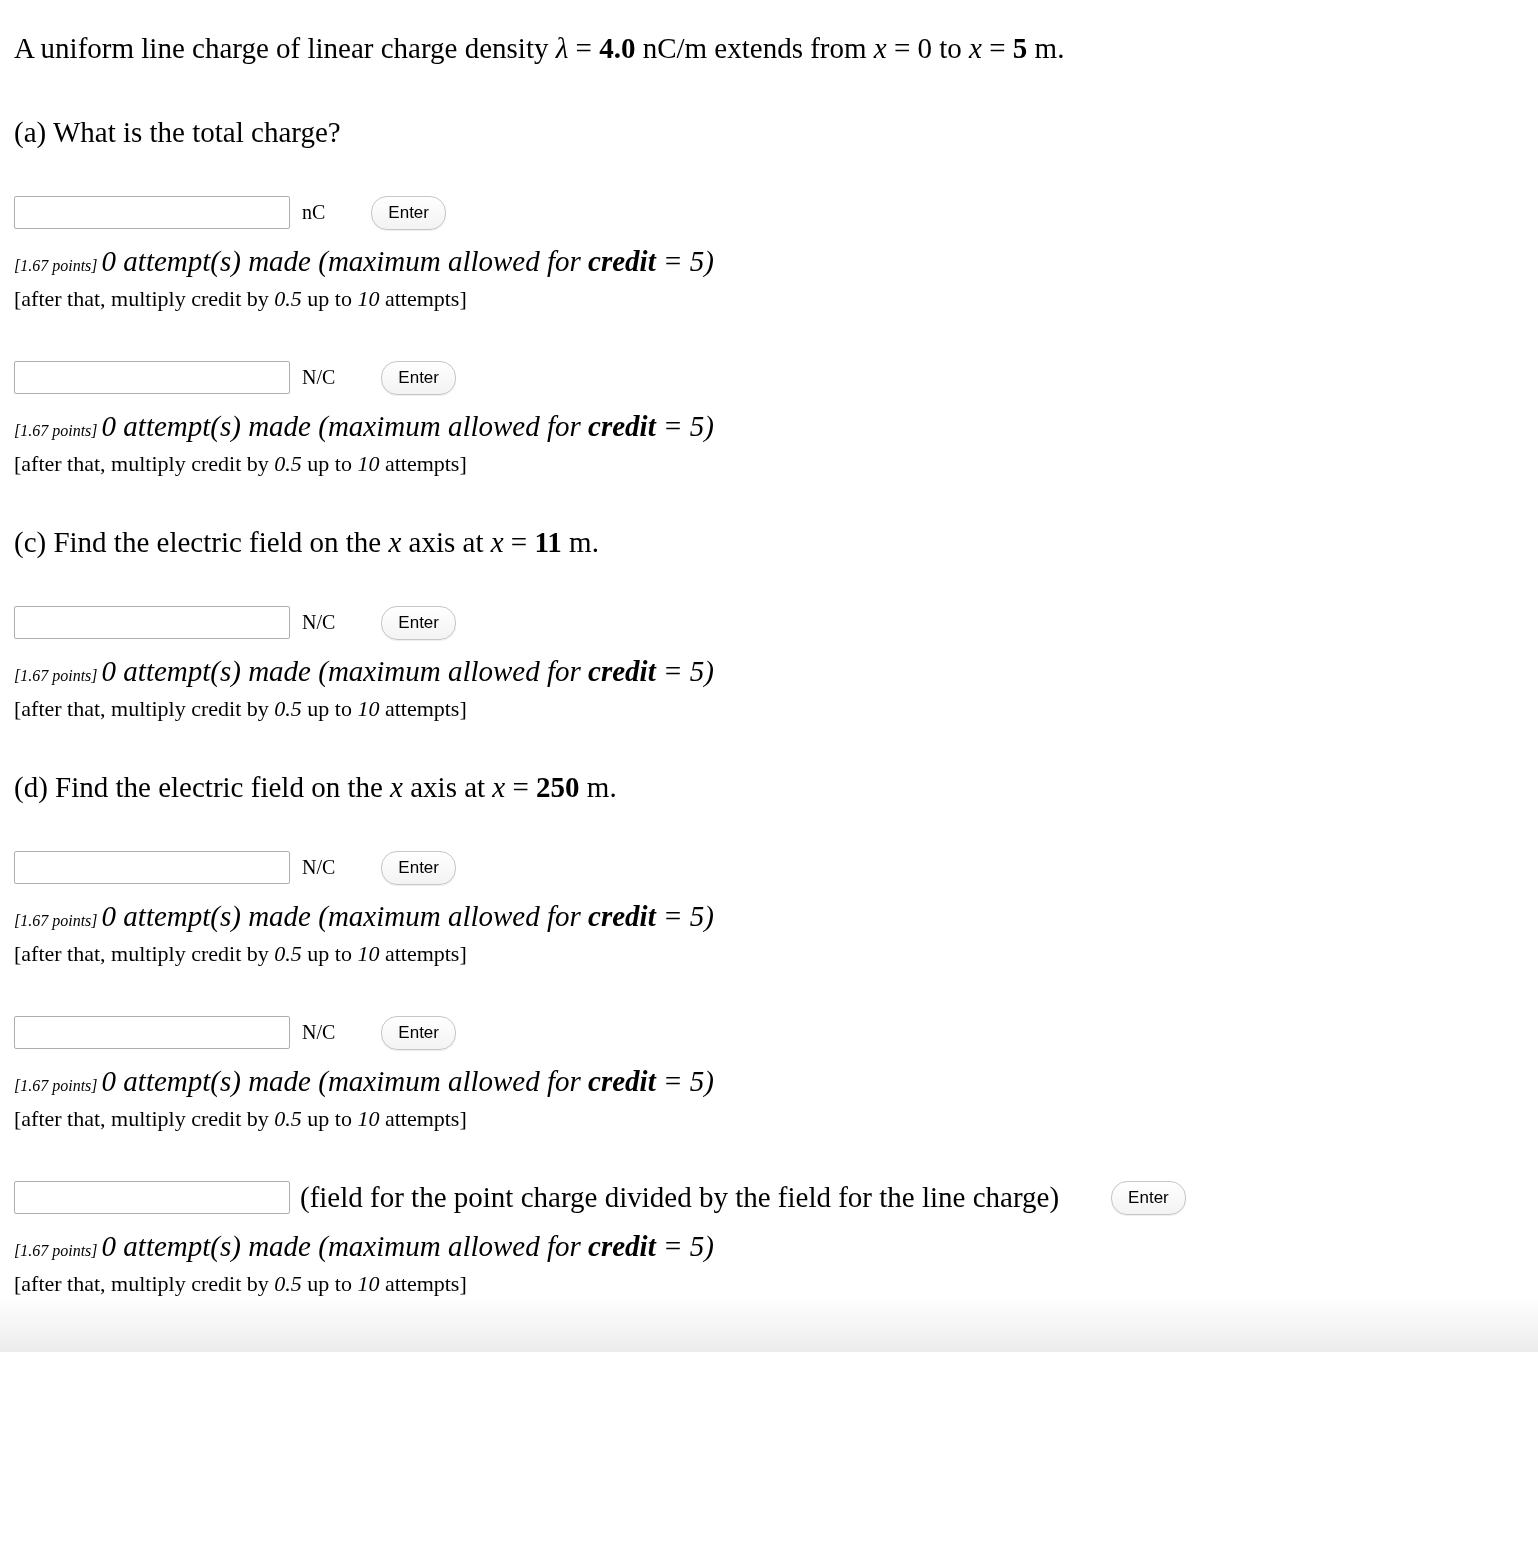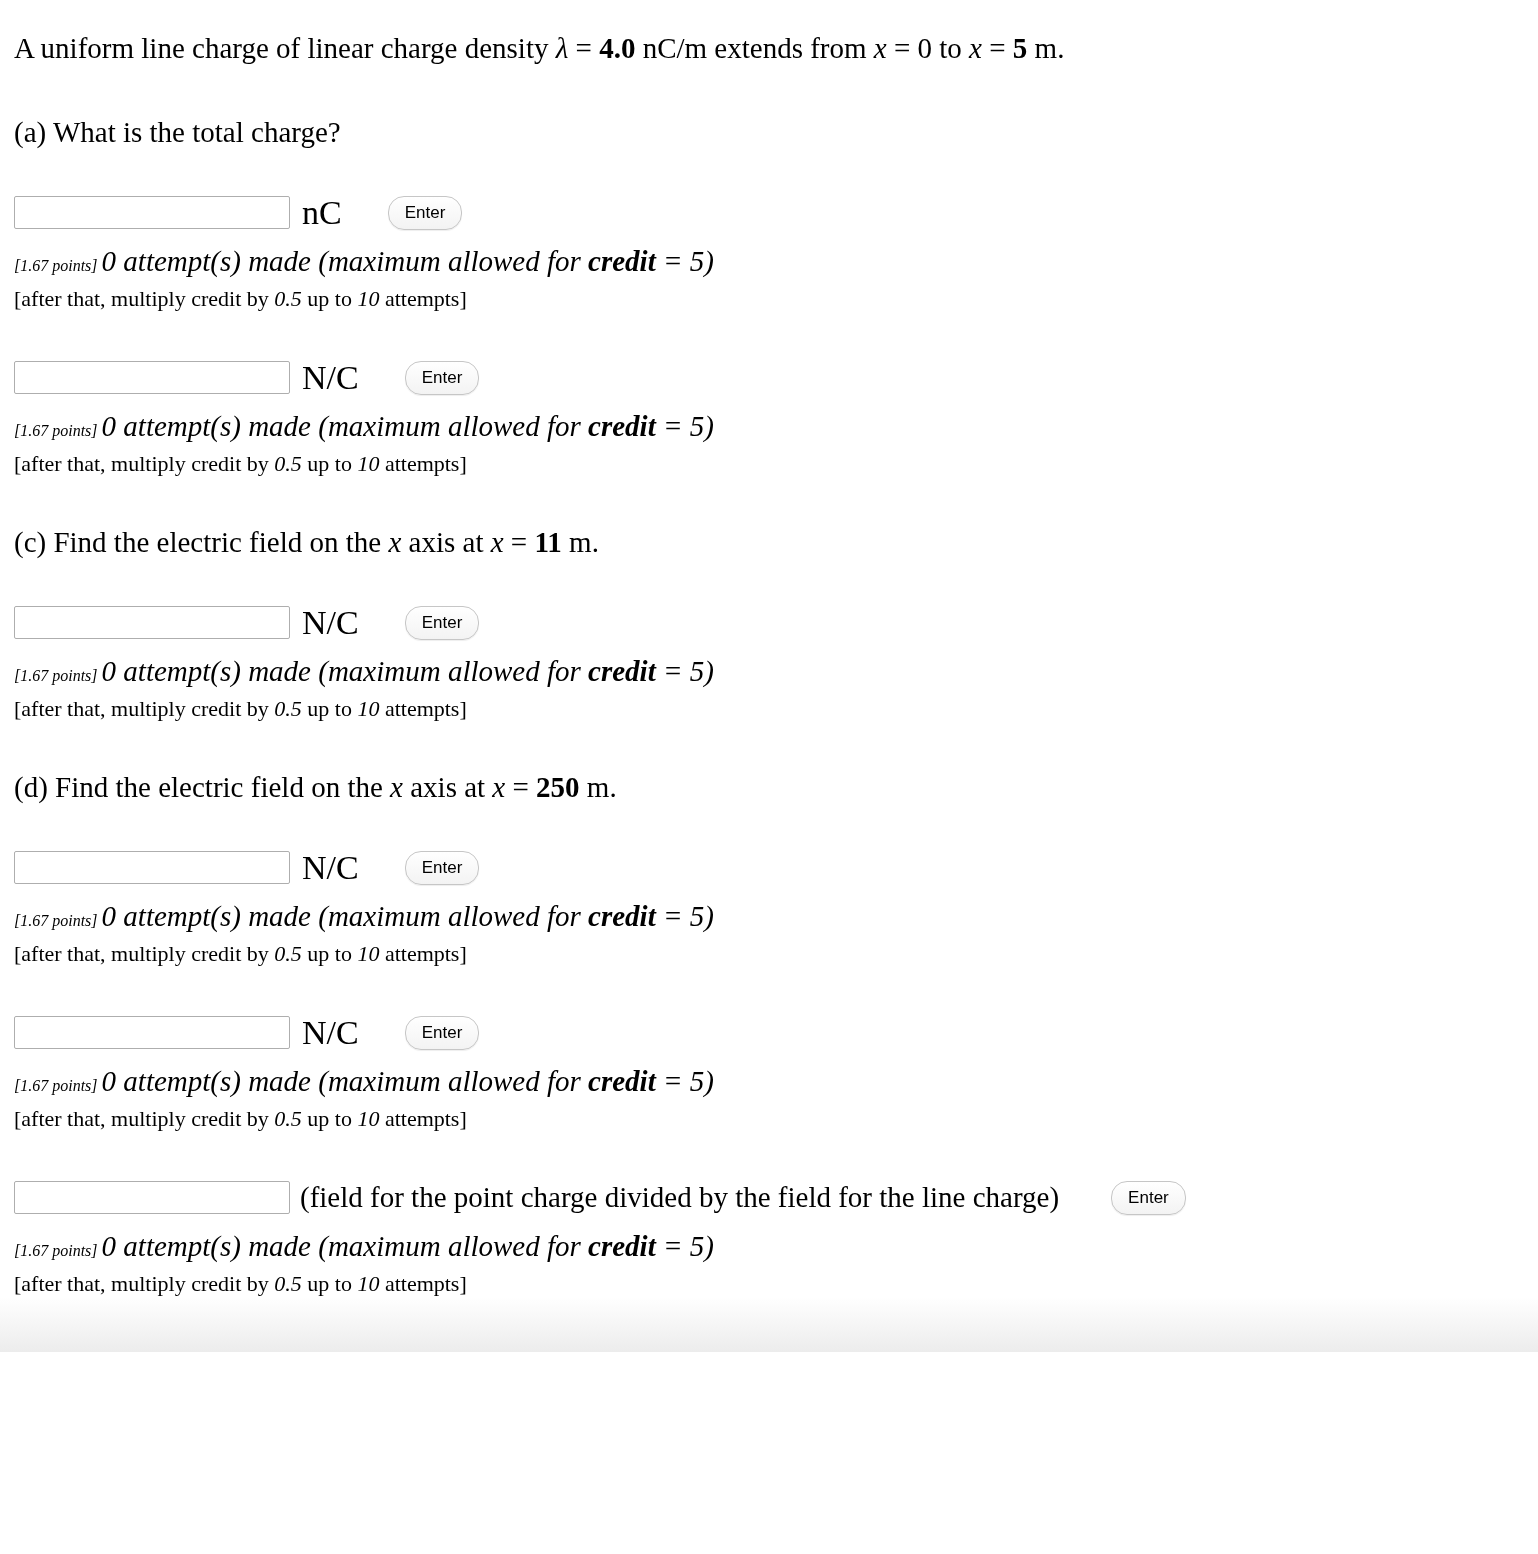--- a/index.html
+++ b/index.html
@@ -15,21 +15,21 @@
   .intro { margin-bottom:47px; }
   .section .q { margin-bottom:43px;margin-top:40px; }
   .it { font-style:italic; }
   .bd { font-weight:bold; }
   .answer-row { display:flex; align-items:center; height:37px; margin-bottom:12px; }
   .answer-input {
     box-sizing:border-box; width:276px; height:33px;
     border:1px solid #aeaeae; border-radius:2px; background:#fff;
     font:18px "Liberation Sans", sans-serif; padding:0 6px;
   }
-  .unit { font-size:34px; margin-left:12px; white-space:nowrap; }
+  .unit { font-size:20px; margin-left:12px; white-space:nowrap; }
   .suffix { font-size:29px; margin-left:10px; white-space:nowrap; }
   .enter-btn {
     margin-left:46px;
     font:17px "Liberation Sans", sans-serif; color:#000;
     background:linear-gradient(#ffffff, #f3f3f3);
     border:1px solid #c6c6c6; border-radius:16px;
     padding:6px 16px;
     box-shadow:0 1px 1px rgba(0,0,0,0.07);
     cursor:pointer;
   }

